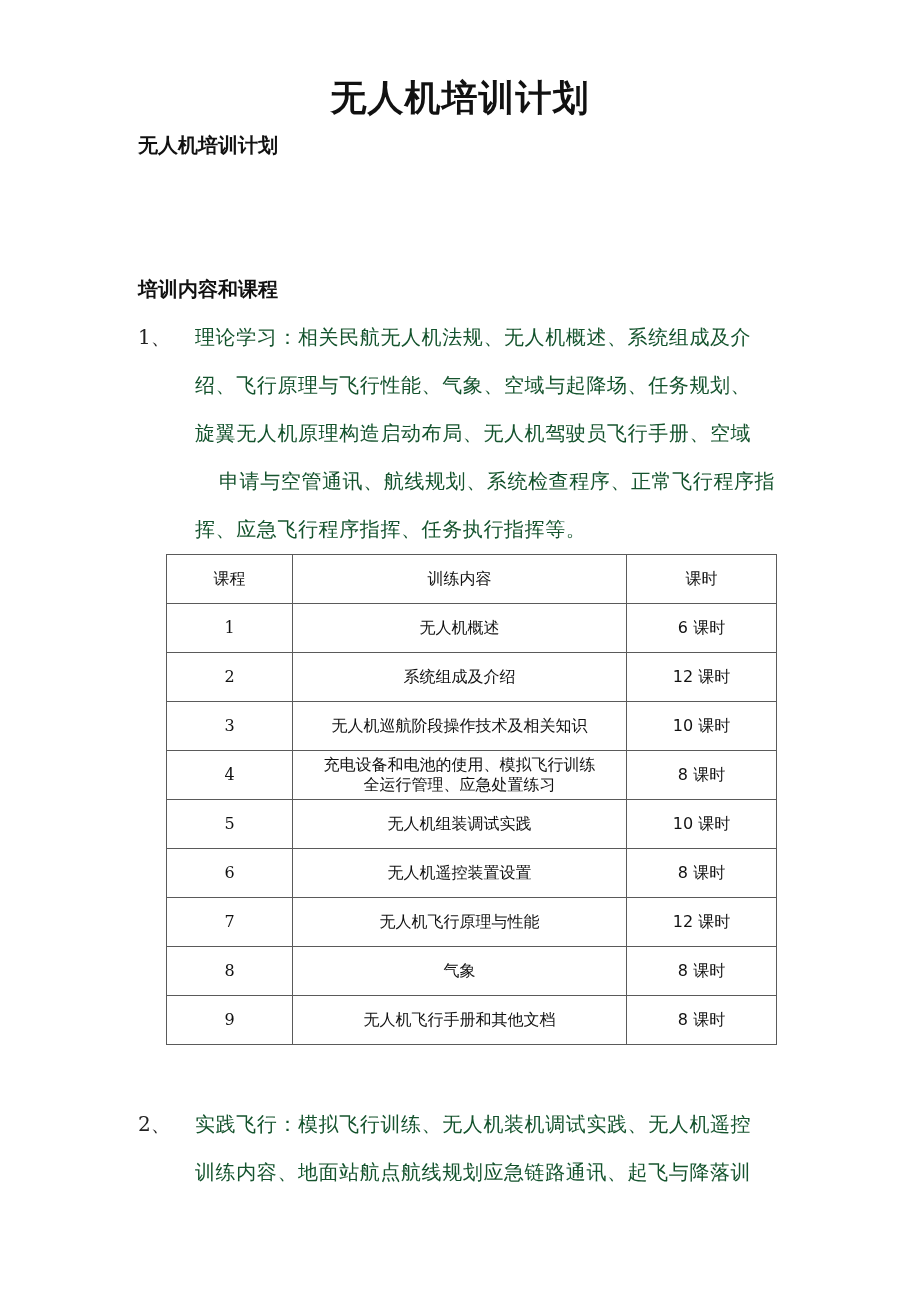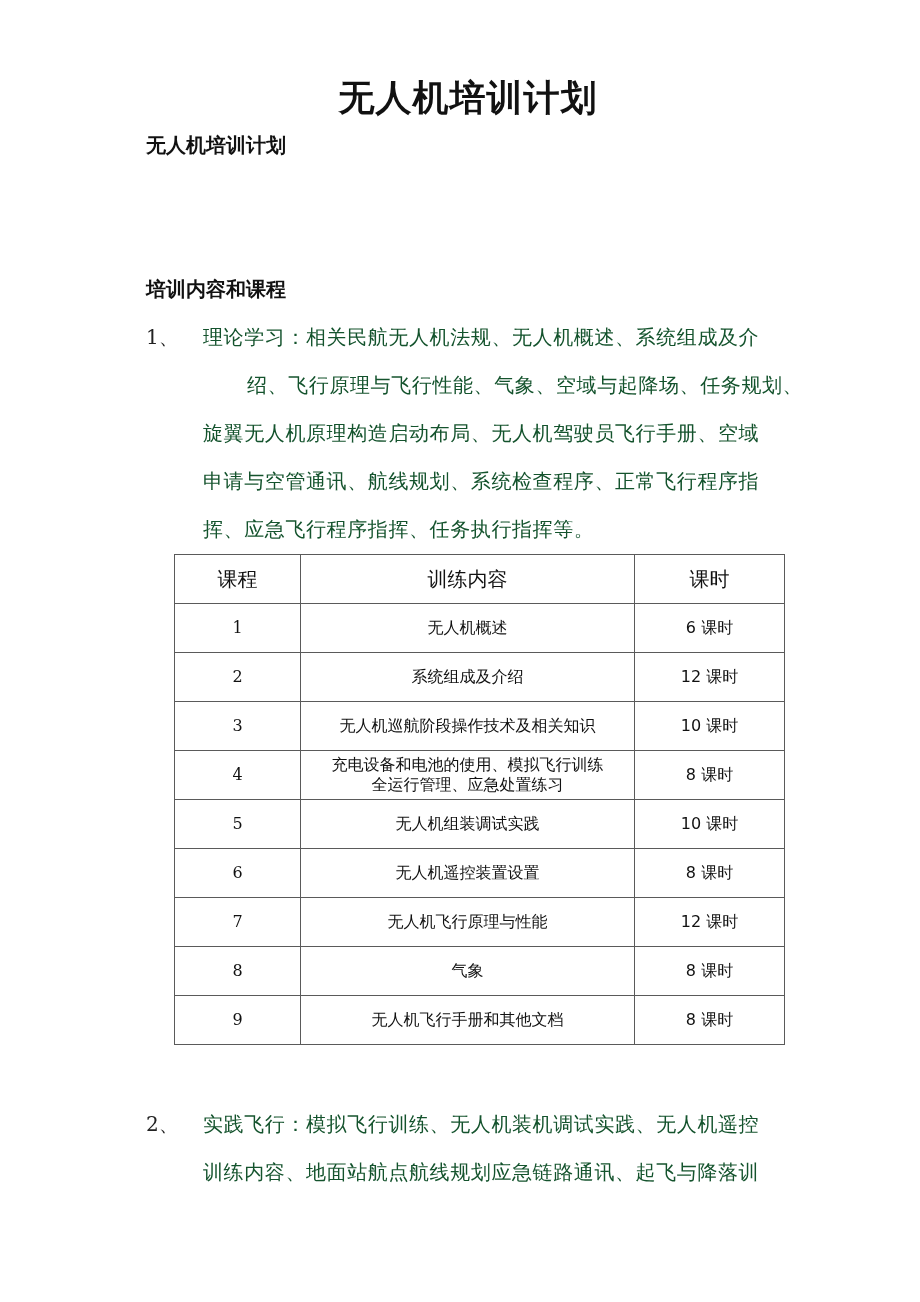--- a/index.html
+++ b/index.html
@@ -10,21 +10,21 @@
     body {
       width: 920px;
       height: 1302px;
       position: relative;
       overflow: hidden;
       font-family: "DejaVu Serif", "Liberation Serif", serif;
       color: #111;
     }
     .page {
       position: absolute;
-      left: 8px; top: 0;
+      left: 0; top: 0;
       width: 880px; height: 1302px;
     }
     .doc-title {
       position: absolute;
       left: 0; width: 920px;
       top: 70px;
       text-align: center;
       font-family: "DejaVu Sans", "Liberation Sans", sans-serif;
       font-weight: bold;
       font-size: 36px;
@@ -78,21 +78,21 @@
       border: 1px solid #5a5a5a;
       text-align: center;
       vertical-align: middle;
       padding: 0;
       color: #111;
     }
     table.course-table th {
       height: 48px;
       font-family: "DejaVu Sans", "Liberation Sans", sans-serif;
       font-weight: normal;
-      font-size: 20px;
+      font-size: 16px;
     }
     table.course-table td {
       height: 48px;
       font-family: "DejaVu Sans", "Liberation Sans", sans-serif;
       font-size: 16px;
       line-height: 20px;
     }
     table.course-table td.num {
       font-family: "DejaVu Serif", "Liberation Serif", serif;
       font-size: 16px;
@@ -115,23 +115,23 @@
 
   <div class="doc-title">无人机培训计划</div>
 
   <div class="heading" style="top:130px;">无人机培训计划</div>
 
 
   <div class="heading" style="top:274px;">培训内容和课程</div>
 
   <div class="list-num" style="top:322px;">1、</div>
   <div class="list-line" style="top:322px;">理论学习：相关民航无人机法规、无人机概述、系统组成及介</div>
-  <div class="list-line" style="top:370px;margin-left:44px;">绍、飞行原理与飞行性能、气象、空域与起降场、任务规划、</div>
+  <div class="list-line" style="top:370px;">绍、飞行原理与飞行性能、气象、空域与起降场、任务规划、</div>
   <div class="list-line" style="top:418px;">旋翼无人机原理构造启动布局、无人机驾驶员飞行手册、空域</div>
-  <div class="list-line" style="top:466px;">申请与空管通讯、航线规划、系统检查程序、正常飞行程序指</div>
+  <div class="list-line" style="top:466px;margin-left:24px;">申请与空管通讯、航线规划、系统检查程序、正常飞行程序指</div>
   <div class="list-line" style="top:514px;">挥、应急飞行程序指挥、任务执行指挥等。</div>
 
   <table class="course-table">
     <colgroup>
         <col class="c1">
         <col class="c2">
         <col class="c3">
       </colgroup>
     <thead>
       <tr>

